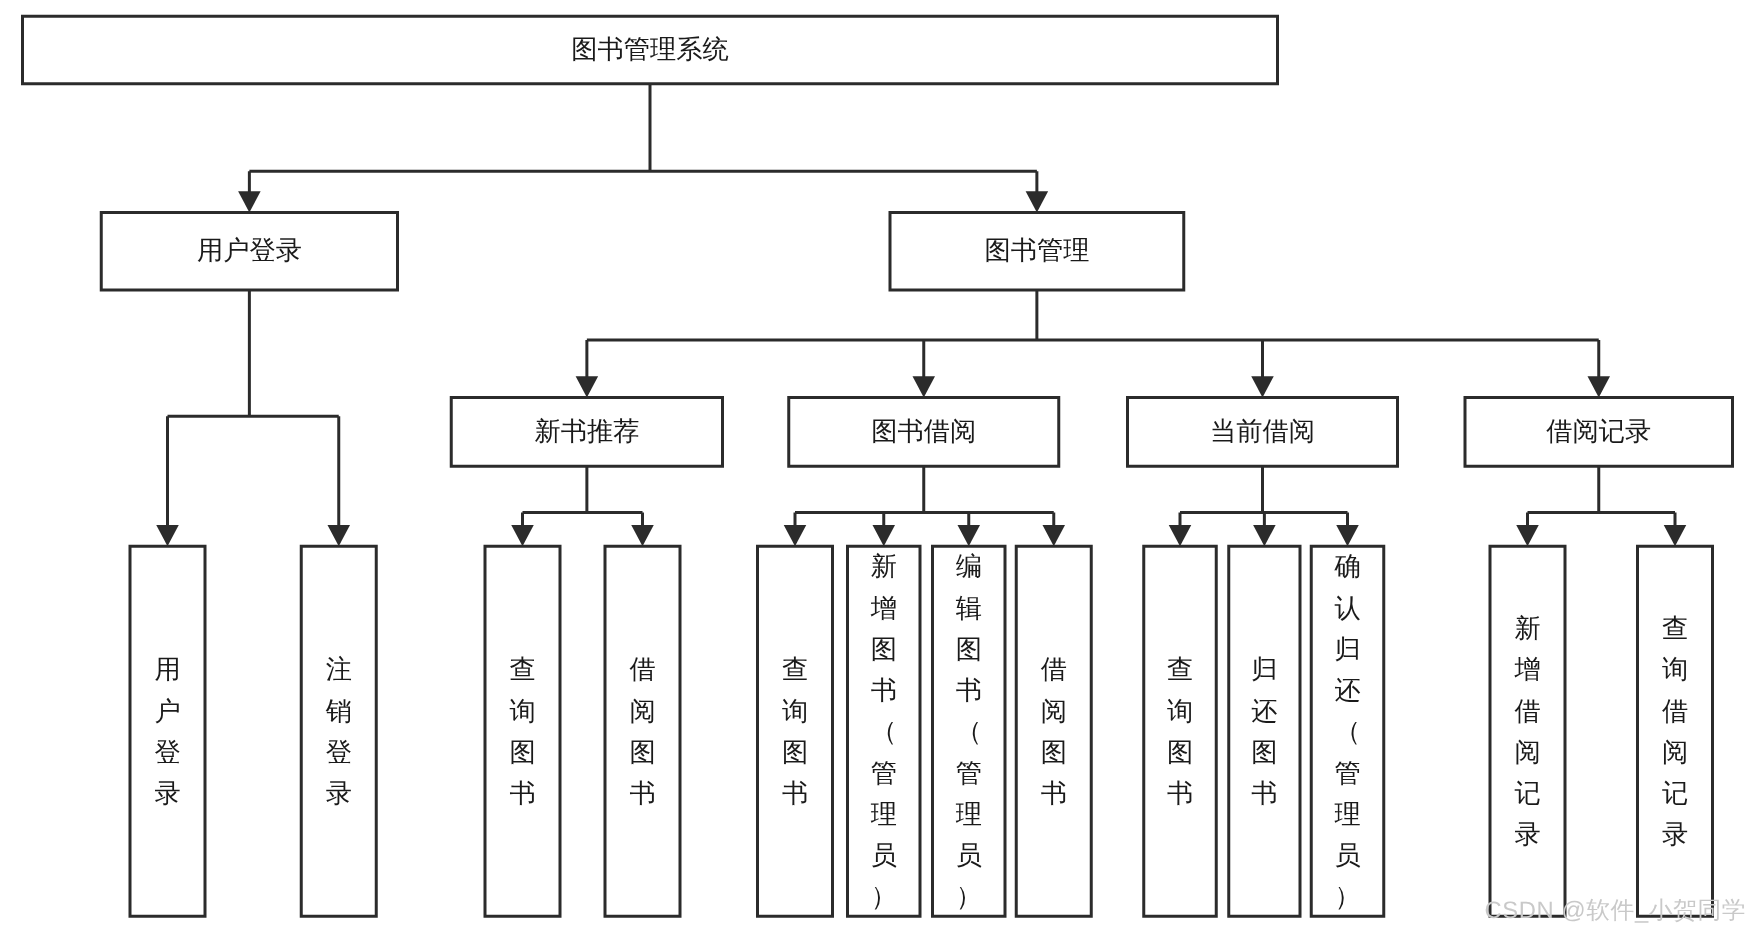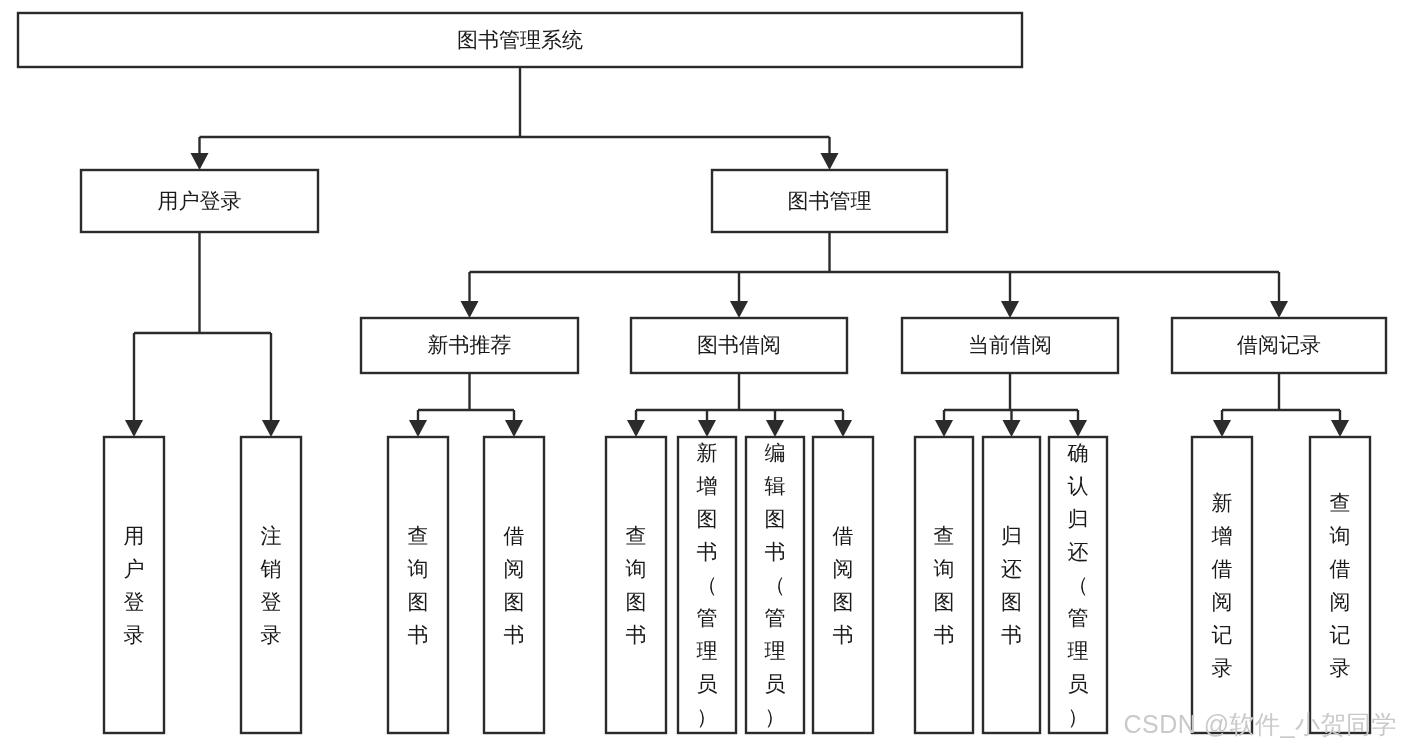--- a/index.html
+++ b/index.html
@@ -52,21 +52,21 @@
   }
   .arrow-head {
     fill: #2b2b2b;
     stroke: none;
   }
   .watermark-text {
     position: absolute;
     right: 8px;
     bottom: 6px;
     font-family: "Liberation Sans", sans-serif;
-    font-size: 25px;
+    font-size: 19px;
     color: #c9c9c9;
     white-space: nowrap;
     letter-spacing: 0.5px;
   }
 </style>
 </head>
 <body>
 
 <div id="diagram-root">
   <svg id="tree-svg" viewBox="0 0 1405 747">

